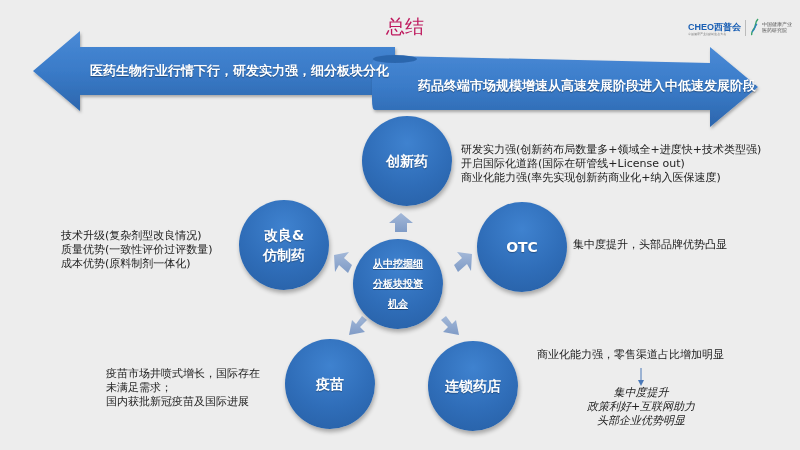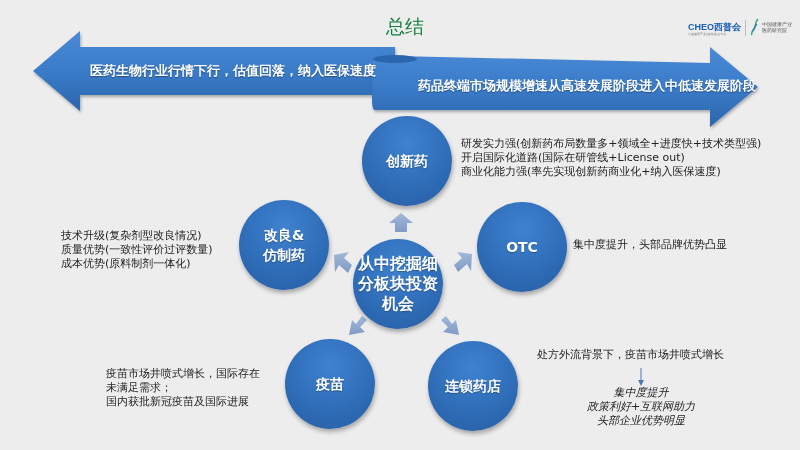--- a/index.html
+++ b/index.html
@@ -5,21 +5,21 @@
   * { box-sizing: border-box; margin: 0; padding: 0; }
   html, body { width: 800px; height: 450px; overflow: hidden; }
   body {
     background: #ededed;
     font-family: "DejaVu Sans", "Liberation Sans", sans-serif;
     position: relative;
     color: #222;
   }
   .title {
     position: absolute; left: 0; right: 0; top: 14px;
-    text-align: center; font-size: 19px; color: #15803d;
+    text-align: center; font-size: 19px; color: #be185d;
     padding-left: 10px;
   }
   .logo {
     position: absolute; left: 688px; top: 12px; width: 110px; height: 24px;
     display: flex; align-items: flex-end; gap: 4px;
   }
   .logo .l1 { display: flex; flex-direction: column; }
   .logo .l1 .big { font-size: 9px; font-weight: bold; color: #1a5fb4; letter-spacing: 0; line-height: 10px; font-family: "Liberation Sans", sans-serif; }
   .logo .l1 .small { font-size: 3px; color: #777; line-height: 4px; }
   .logo .sep { width: 1px; height: 16px; background: #bbb; }
@@ -104,34 +104,34 @@
   <path d="M367 320 L360 327 L365 332 L349 335 L352 320 L356 324 L362 316 Z" fill="url(#smallGrad)"></path>
 
   <path d="M441 320 L448 327 L443 332 L459 335 L456 320 L452 324 L446 316 Z" fill="url(#smallGrad)"></path>
 
   <g>
     <line x1="641" y1="368" x2="641" y2="382" stroke="#4a78b8" stroke-width="1"></line>
     <path d="M638 380 L641 386 L644 380 Z" fill="#4a78b8"></path>
   </g>
 </svg>
 
-<div class="arrow-text" style="left:90px; top:62px;">医药生物行业行情下行，估值回落，纳入医保速度</div>
+<div class="arrow-text" style="left:90px; top:62px;">医药生物行业行情下行，研发实力强，细分板块分化</div>
 <div class="arrow-text" style="left:388px; top:77px;padding-left:30px;">药品终端市场规模增速从高速发展阶段进入中低速发展阶段</div>
 
 <div class="circle" style="left:362px; top:116px; width:90px; height:90px;">创新药</div>
 <div class="circle" style="left:239px; top:200px; width:90px; height:90px;">改良&amp;
 仿制药</div>
 <div class="circle" style="left:477px; top:202px; width:90px; height:90px;">OTC</div>
-<div class="circle" style="left:353px; top:239px; width:90px; height:90px; font-size:16px;">从中挖掘细
+<div class="circle" style="left:353px; top:239px; width:90px; height:90px; font-size:10px;text-decoration:underline;">从中挖掘细
 分板块投资
 机会</div>
 <div class="circle" style="left:285px; top:339px; width:90px; height:90px;">疫苗</div>
 <div class="circle" style="left:428px; top:341px; width:90px; height:90px;">连锁药店</div>
 
-<div class="note" style="left:461px; top:137px;">
+<div class="note" style="left:461px; top:143px;">
   <span class="line">研发实力强(创新药布局数量多+领域全+进度快+技术类型强)</span>
   <span class="line">开启国际化道路(国际在研管线+License out)</span>
   <span class="line">商业化能力强(率先实现创新药商业化+纳入医保速度)</span>
 </div>
 
 <div class="note" style="left:61px; top:229px;">
   <span class="line">技术升级(复杂剂型改良情况)</span>
   <span class="line">质量优势(一致性评价过评数量)</span>
   <span class="line">成本优势(原料制剂一体化)</span>
 </div>
@@ -140,20 +140,20 @@
   <span class="line">集中度提升，头部品牌优势凸显</span>
 </div>
 
 <div class="note" style="left:106px; top:367px;">
   <span class="line">疫苗市场井喷式增长，国际存在</span>
   <span class="line">未满足需求；</span>
   <span class="line">国内获批新冠疫苗及国际进展</span>
 </div>
 
 <div class="note" style="left:537px; top:348px;">
-  <span class="line">处方外流背景下，疫苗市场井喷式增长</span>
+  <span class="line">商业化能力强，零售渠道占比增加明显</span>
 </div>
 
 <div class="note center-note" style="left:571px; top:386px; width:140px;font-style:italic;">
   <span class="line">集中度提升</span>
   <span class="line">政策利好+互联网助力</span>
   <span class="line">头部企业优势明显</span>
 </div>
 
 </body></html>

